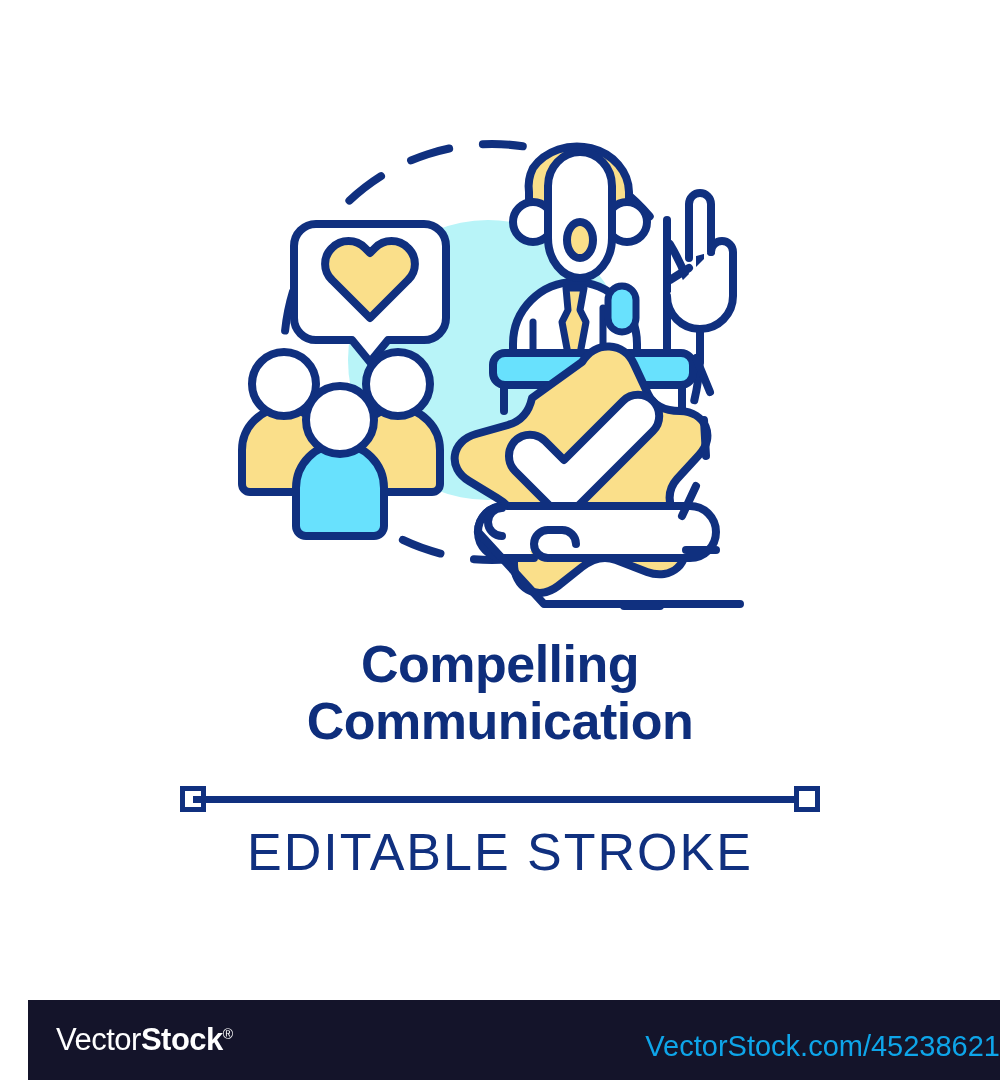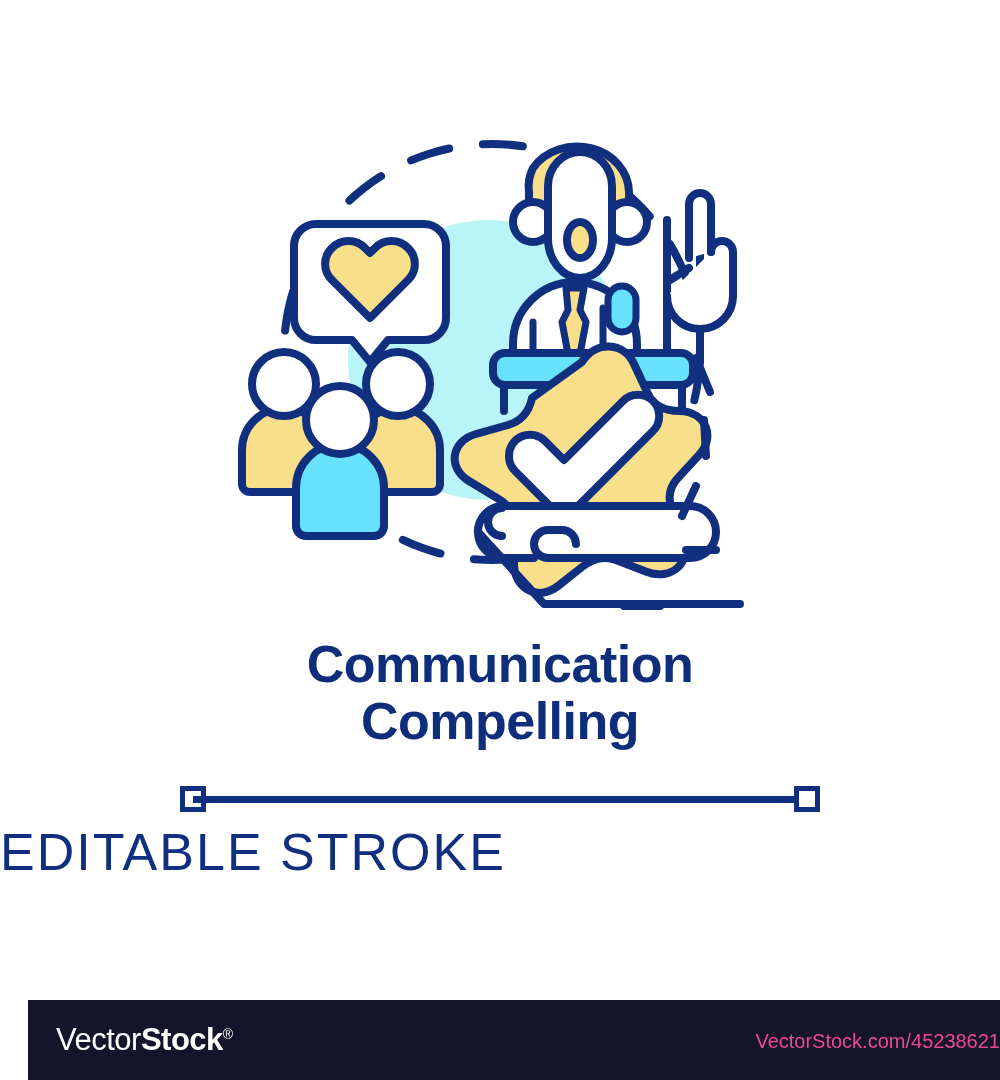--- a/index.html
+++ b/index.html
@@ -78,20 +78,21 @@
   }
   #divider .handle.left  { left: 0px; }
   #divider .handle.right { left: 614px; }
 
   
   #editable-stroke {
     position: absolute;
     left: 0;
     top: 822px;
     width: 1000px;
+    text-align: center;
     font-family: "Liberation Sans", sans-serif;
     font-weight: normal;
     font-size: 52px;
     letter-spacing: 2px;
     color: #10307f;
     white-space: nowrap;
   }
 
   
   #footer {
@@ -114,22 +115,22 @@
     letter-spacing: -0.5px;
   }
   #footer-logo .vector { font-weight: 300; }
   #footer-logo .stock  { font-weight: bold; }
   #footer-logo .reg    { font-size: 14px; vertical-align: super; }
   #footer-url {
     position: absolute;
     right: 28px;
     top: 30px;
     font-family: "Liberation Sans", sans-serif;
-    font-size: 20px;
-    color: #ec4899;
+    font-size: 29px;
+    color: #0ea5e9;
     white-space: nowrap;
   }
 </style>
 </head>
 <body>
 
 <div id="stage">
 
   <div id="illustration">
     <svg viewBox="0 0 540 540" xmlns="http://www.w3.org/2000/svg" fill="none" stroke-linecap="round" stroke-linejoin="round">
@@ -229,22 +230,22 @@
         <path d="M474 330 l2 36"></path>
         <path d="M466 396 l-14 30"></path>
         <path d="M456 460 h30"></path>
         <path d="M430 516 h-36"></path>
       </g>
 
     </svg>
   </div>
 
   <div id="title-block">
+    <div class="title-line">Compelling</div>
     <div class="title-line">Communication</div>
-    <div class="title-line">Compelling</div>
   </div>
 
   <div id="divider">
     <div class="handle left"></div>
     <div class="rule"></div>
     <div class="handle right"></div>
   </div>
 
   <div id="editable-stroke">EDITABLE STROKE</div>
 

